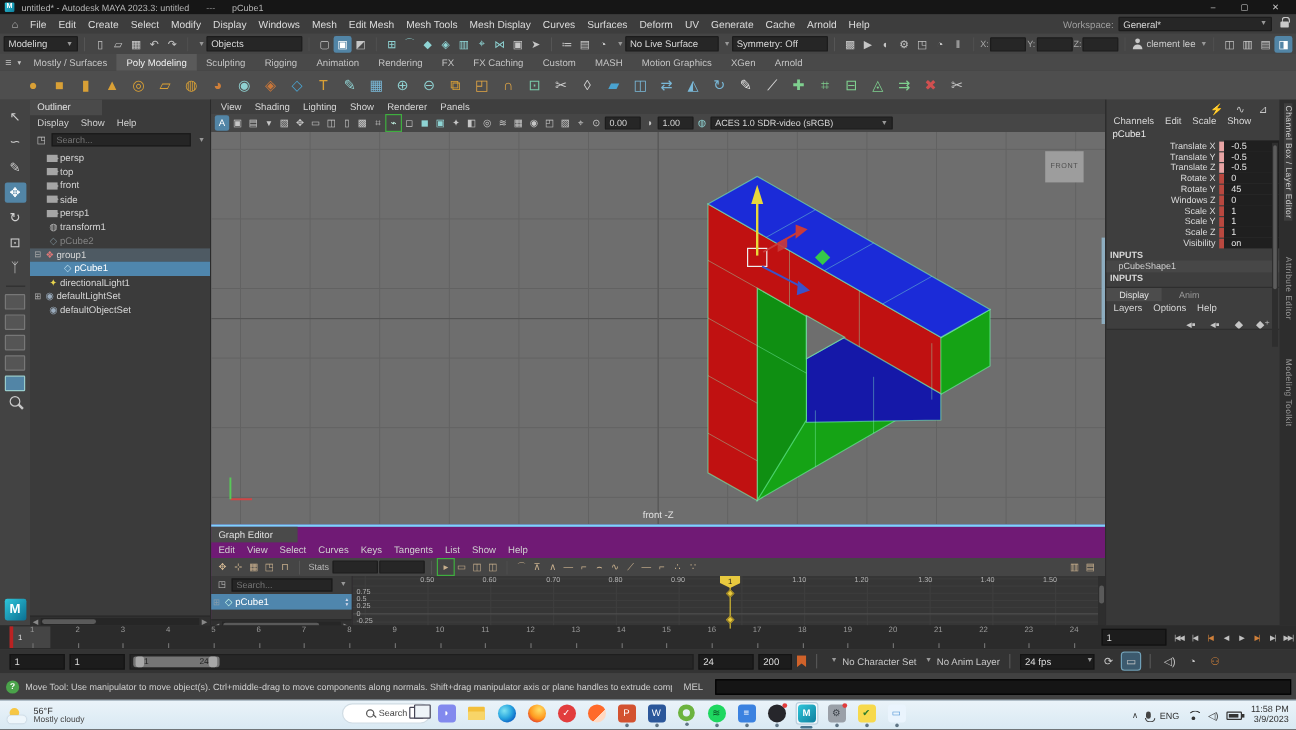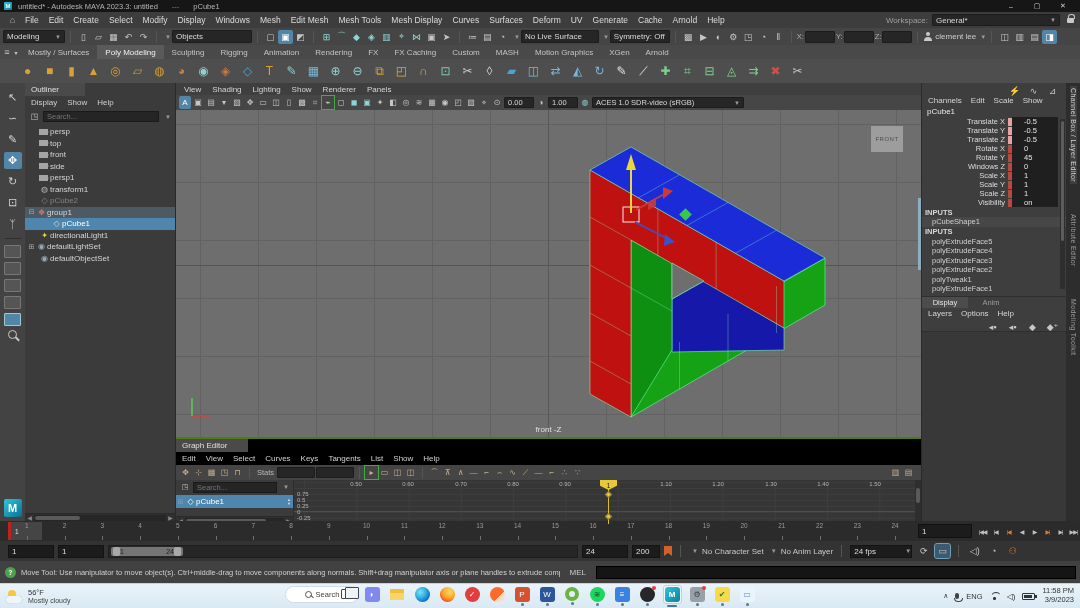--- a/index.html
+++ b/index.html
@@ -78,21 +78,21 @@
   #vp-canvas{position:relative;height:327px;background-color:#6e6e6e;
     background-image:linear-gradient(#626262 1px,transparent 1px),linear-gradient(90deg,#626262 1px,transparent 1px);
     background-size:58px 58px;background-position:24px 14px;overflow:hidden}
   .axisline-h{position:absolute;left:0;right:0;top:155px;height:1px;background:#545454}
   .axisline-v{position:absolute;top:0;bottom:0;left:372px;width:1px;background:#585858}
   #viewcube{position:absolute;right:18px;top:16px;width:32px;height:26px;background:#9d9d9d;
     color:#4f4f4f;font-size:6px;display:flex;align-items:center;justify-content:center;letter-spacing:.5px}
   #camlabel{position:absolute;bottom:3px;left:50%;transform:translateX(-50%);font-size:8px;color:#e2e2e2}
   #splitter{position:absolute;right:0;top:88px;width:3px;height:72px;background:#93b9cf;opacity:.85}
   
-  #graph{position:absolute;left:0;right:0;top:354px;height:84px;border-top:2px solid #4d7c0f;background:#000000}
+  #graph{position:absolute;left:0;right:0;top:354px;height:84px;border-top:2px solid #7dd3fc;background:#701a75}
   #ge-toolbar{height:15px;display:flex;align-items:center;background:#454545;gap:1px;padding-left:3px;font-size:8px}
   #ge-toolbar .icon{width:13px;height:13px;font-size:8px;color:#c9b08e}
   #ge-content{display:flex;height:44px}
   #ge-tree{width:118px;background:#3b3b3b;border-right:1px solid #2d2d2d;display:flex;flex-direction:column}
   .gnode{height:13px;display:flex;align-items:center;background:#4f86ad;color:#fff;font-size:8px;margin-top:1px}
   .spin{margin-left:auto;display:flex;flex-direction:column;font-size:4px;color:#dde;padding-right:2px;line-height:.9}
   #ge-area{flex:1;position:relative;background-color:#363636;
     background-image:linear-gradient(#3d3d3d 1px,transparent 1px),linear-gradient(90deg,#3e3e3e 1px,transparent 1px);
     background-size:100% 6px,52.3px 100%;background-position:0 2px,10px 0;overflow:hidden}
   .zero{position:absolute;left:0;right:0;top:31px;height:1px;background:#4e4e4e}
@@ -107,21 +107,21 @@
   .vscroll::after{content:"";position:absolute;top:8px;left:1px;width:4px;height:15px;background:#5a5a5a;border-radius:2px}
   
   #rightpanel{position:absolute;top:83px;left:921px;width:159px;height:438px;display:flex}
   #channelbox{width:145px;background:#3e3e3e;border-left:1px solid #2a2a2a;display:flex;flex-direction:column;position:relative}
   .cb-icons{height:11px;display:flex;justify-content:flex-end;gap:4px;padding:1px 6px 0 0;font-size:7px}
   .cb-menus{height:12px;display:flex;gap:9px;font-size:8px;color:#d5d5d5;padding-left:6px;align-items:center}
   .cb-node{height:11px;font-size:8px;color:#e8e8e8;padding-left:5px;display:flex;align-items:center}
   .attr{height:9px;display:flex;align-items:center;font-size:7.5px}
   .attr .an{flex:1;text-align:right;color:#dcdcdc;padding-right:3px}
   .kbar{width:4px;height:8px;flex:none}
-  .attr .av{width:46px;height:8.5px;background:#1f1f1f;color:#e6e6e6;padding-left:12px;margin-right:8px;display:flex;align-items:center}
+  .attr .av{width:46px;height:8.5px;background:#1f1f1f;color:#e6e6e6;padding-left:6px;display:flex;align-items:center}
   .cb-h{height:10px;font-size:7.5px;color:#d8d8d8;padding-left:3px;display:flex;align-items:center;font-weight:bold}
   .cb-i{height:9.5px;font-size:7.5px;color:#d0d0d0;padding-left:10px;display:flex;align-items:center}
   .cb-scroll{position:absolute;right:1px;top:36px;width:5px;height:170px;background:#2e2e2e}
   .cb-scroll::after{content:"";position:absolute;top:2px;left:1px;width:3px;height:120px;background:#5c5c5c;border-radius:2px}
   .ltabs{height:12px;display:flex;margin-top:2px;border-top:1px solid #2e2e2e}
   .ltab{width:46px;display:flex;align-items:center;justify-content:center;font-size:7.5px;color:#9a9a9a}
   .ltab.active{background:#4c4c4c;color:#e5e5e5}
   .licons{height:11px;display:flex;justify-content:flex-end;gap:5px;padding-right:6px;font-size:7px;color:#8fd4d4}
   #sidetabs{width:14px;background:#2d2d2d;display:flex;flex-direction:column;align-items:center;padding-top:3px}
   .vtab{writing-mode:vertical-rl;font-size:7px;color:#9a9a9a;letter-spacing:.4px;padding:2px 0}
@@ -278,21 +278,21 @@
     <span id="sl-inputs" style="display:flex">
         <span class="icon">≔</span>
         <span class="icon">▤</span>
         <span class="icon">◔</span>
       </span>
     <span class="caret">▼</span>
     <span class="field" style="width:78px">
         <span>No Live Surface</span>
       </span>
     <span class="caret">▼</span>
-    <span class="field" style="width:60px">
+    <span class="field" style="width:80px">
         <span>Symmetry: Off</span>
       </span>
     <span class="sep"></span>
       <span id="sl-render" style="display:flex">
         <span class="icon">▩</span>
         <span class="icon">▶</span>
         <span class="icon">◐</span>
         <span class="icon">⚙</span>
         <span class="icon">◳</span>
         <span class="icon">◔</span>
@@ -743,28 +743,20 @@
           </div>
           <div class="attr">
             <span class="an">Visibility</span>
             <span class="kbar" style="background: rgb(185, 72, 63);"></span>
             <span class="av">on</span>
           </div>
         </div>
       <div class="cb-h">INPUTS</div>
       <div class="cb-i" style="background:#474747">pCubeShape1</div>
       <div class="cb-h">INPUTS</div>
-      <div id="cb-inputs">
-          <span class="cb-i" style="display: flex;">polyExtrudeFace5</span>
-          <span class="cb-i" style="display: flex;">polyExtrudeFace4</span>
-          <span class="cb-i" style="display: flex;">polyExtrudeFace3</span>
-          <span class="cb-i" style="display: flex;">polyExtrudeFace2</span>
-          <span class="cb-i" style="display: flex;">polyTweak1</span>
-          <span class="cb-i" style="display: flex;">polyExtrudeFace1</span>
-        </div>
       <div class="cb-scroll"></div>
       <div class="ltabs" id="cb-layer-tabs">
           <span class="ltab active">Display</span>
           <span class="ltab">Anim</span>
         </div>
       <div class="cb-menus" id="cb-layer-menus">
           <span>Layers</span>
           <span>Options</span>
           <span>Help</span>
         </div>

